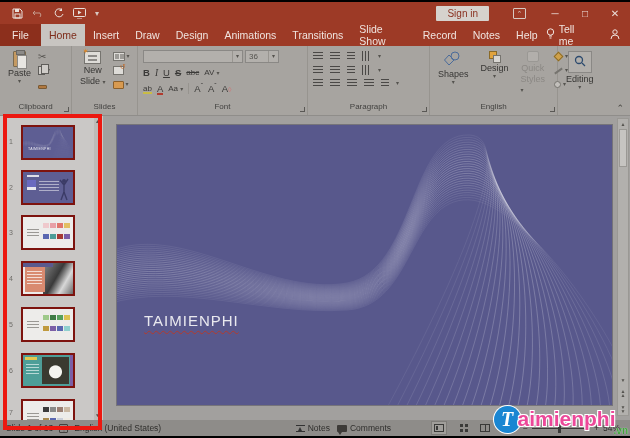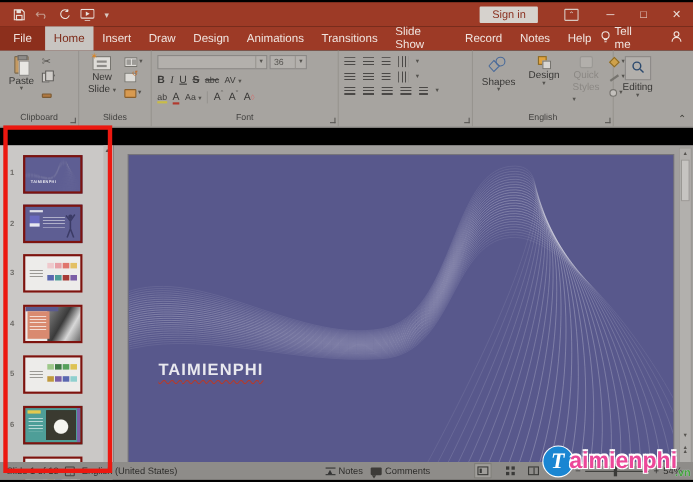--- a/index.html
+++ b/index.html
@@ -87,21 +87,21 @@
   .grayed { color:#8b8884; }
   .ic-fill { width:7px; height:7px; background:#cfa14a; border:1px solid #8a6a28; transform:rotate(45deg); margin:1px; }
   .ic-outline { width:9px; height:2px; background:#76746f; transform:rotate(-35deg); margin:3px 0; }
   .ic-effects { width:7px; height:7px; border:1px solid #76746f; background:#c2bfbb; border-radius:50%; }
 
   
   .ic-editbox { width:24px; height:22px; border:1px solid #8a8885; background:#b2afab; display:flex; align-items:center; justify-content:center; }
   .collapse-chevron { position:absolute; right:6px; bottom:2px; font-size:9px; color:#45443f; }
 
   
-  .workspace { position:absolute; left:0; top:132px; width:512px; height:304px;font-weight:bold; }
+  .workspace { position:absolute; left:0; top:116px; width:512px; height:304px; }
   .panel { position:absolute; left:0; top:0; width:103px; height:304px; background:#cac8c6; overflow:hidden; }
   .panel-scroll { position:absolute; right:1px; top:0; width:8px; height:100%; background:#bdbbb8; }
   .panel-scroll .up { position:absolute; top:2px; left:1px; font-size:5px; color:#55534f; }
   .panel-scroll .dn { position:absolute; bottom:2px; left:1px; font-size:5px; color:#55534f; }
   .slide-num { position:absolute; left:9px; width:8px; font-size:7px; color:#6e6c68; }
   .thumb { position:absolute; left:21px; width:54px; height:35px; border:2px solid #7d130e; background:#fff; overflow:hidden; }
 
   .t-purple { background:#5e5e93; }
   .t-white { background:#edecea; }
   .microtitle { position:absolute; left:10%; bottom:22%; color:rgba(255,255,255,.85); font-size:3.5px; letter-spacing:.3px; }
@@ -333,20 +333,21 @@
         </div>
         <div class="prow">
           <span class="bars"></span>
           <span class="bars"></span>
           <span class="bars"></span>
           <span class="bars"></span>
           <span class="bars b2"></span>
             <span class="caret">▾</span>
         </div>
       </div>
+      <div class="rlabel">Paragraph</div>
       <span class="launcher"></span>
     </div>
 
     <div class="rgroup" style="width:128px">
       <div class="rbody" style="gap:6px">
         <div class="bigbtn">
           <span><svg width="18" height="15" viewBox="0 0 18 15">
                 <circle cx="11" cy="5" r="4" fill="none" stroke="#4a6b9a"></circle>
                 <path d="M5 4 L10 9 L5 14 L0.5 9 Z" fill="none" stroke="#4a6b9a"></path>
               </svg></span>

